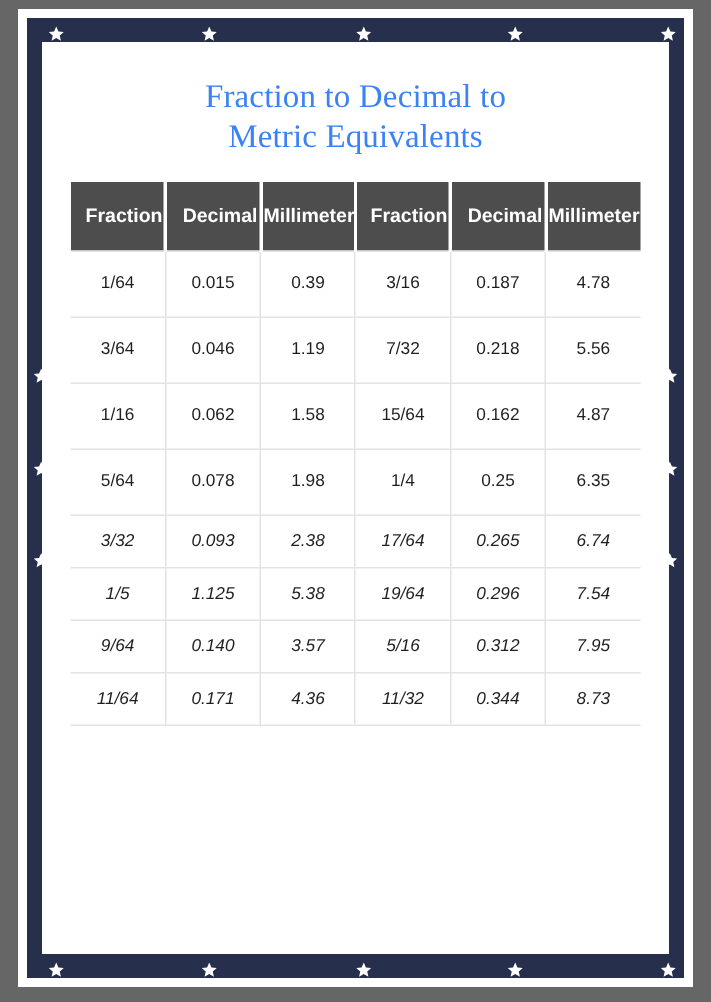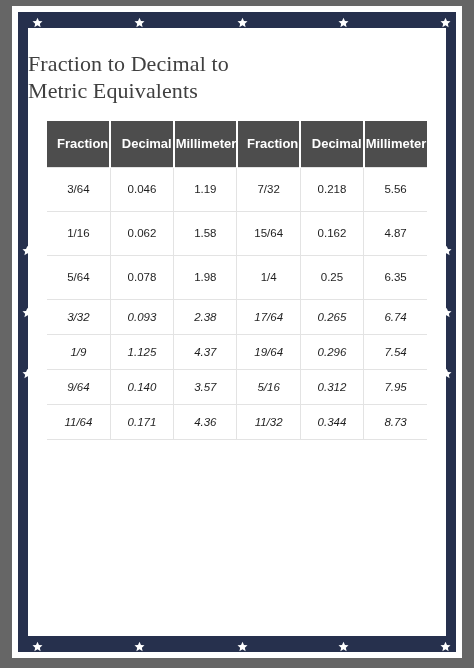--- a/index.html
+++ b/index.html
@@ -57,25 +57,25 @@
     text-align: center;
     pointer-events: none;
   }
   .star svg { display: block; }
 
   .doc-title {
     position: absolute;
     left: 0;
     top: 22px;
     width: 418px;
-    text-align: left;
+    text-align: center;
     font-family: "Liberation Serif", serif;
     font-size: 22px;
     line-height: 27px;
-    color: #404040;
+    color: #3b82f6;
     letter-spacing: 0.1px;
   }
 
   .table-wrap {
     position: absolute;
     left: 19px;
     top: 93px;
     width: 380px;
   }
 
@@ -220,20 +220,28 @@
             <th>Fraction</th>
             <th>Decimal</th>
             <th>Millimeter</th>
             <th>Fraction</th>
             <th>Decimal</th>
             <th>Millimeter</th>
           </tr>
       </thead>
       <tbody id="table-body">
           <tr class="tall">
+            <td>1/64</td>
+            <td>0.015</td>
+            <td>0.39</td>
+            <td>3/16</td>
+            <td>0.187</td>
+            <td>4.78</td>
+          </tr>
+          <tr class="tall">
             <td>3/64</td>
             <td>0.046</td>
             <td>1.19</td>
             <td>7/32</td>
             <td>0.218</td>
             <td>5.56</td>
           </tr>
           <tr class="tall">
             <td>1/16</td>
             <td>0.062</td>
@@ -252,23 +260,23 @@
           </tr>
           <tr class="short">
             <td>3/32</td>
             <td>0.093</td>
             <td>2.38</td>
             <td>17/64</td>
             <td>0.265</td>
             <td>6.74</td>
           </tr>
           <tr class="short">
-            <td>1/9</td>
+            <td>1/5</td>
             <td>1.125</td>
-            <td>4.37</td>
+            <td>5.38</td>
             <td>19/64</td>
             <td>0.296</td>
             <td>7.54</td>
           </tr>
           <tr class="short">
             <td>9/64</td>
             <td>0.140</td>
             <td>3.57</td>
             <td>5/16</td>
             <td>0.312</td>

